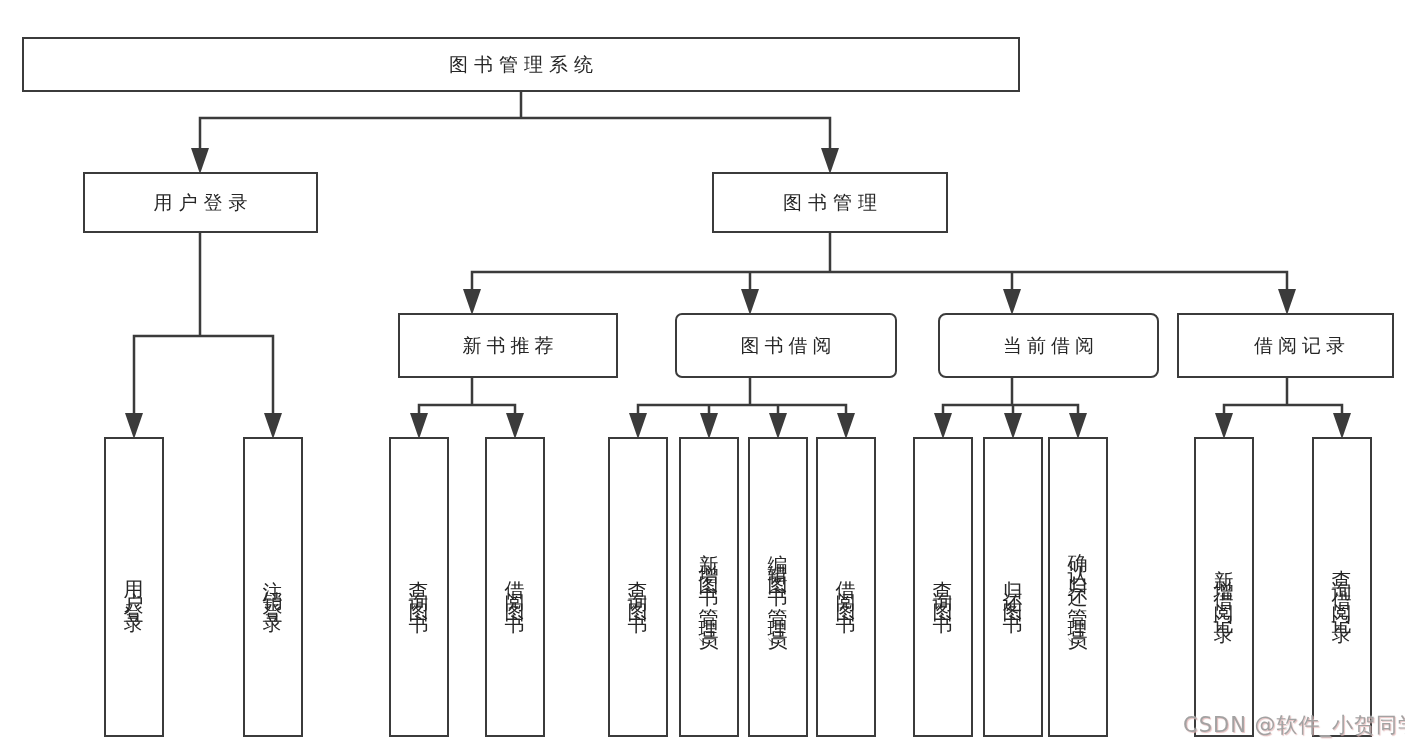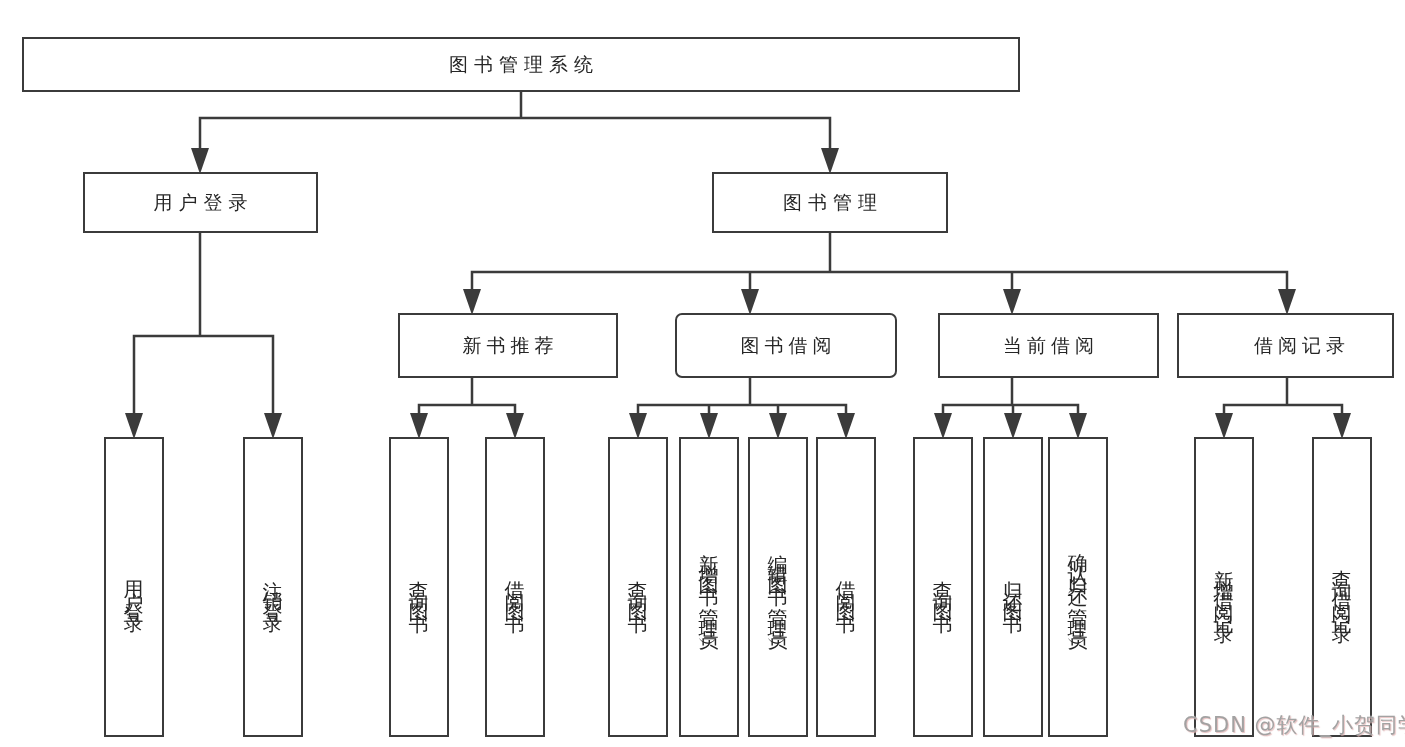--- a/index.html
+++ b/index.html
@@ -75,21 +75,21 @@
     </g>
   </svg>
 
   <div class="node hbox" style="left:22px;top:13px;width:998px;height:55px;margin-top:24px;">图书管理系统</div>
 
   <div class="node hbox" style="left:83px;top:172px;width:235px;height:61px;">用户登录</div>
   <div class="node hbox" style="left:712px;top:172px;width:236px;height:61px;">图书管理</div>
 
   <div class="node hbox small" style="left:362px;top:313px;width:220px;height:65px;">新书推荐</div>
   <div class="node hbox small" style="left:639px;top:313px;width:222px;height:65px;border-radius:7px;">图书借阅</div>
-  <div class="node hbox small" style="left:902px;top:313px;width:221px;height:65px;">当前借阅</div>
+  <div class="node hbox small" style="left:902px;top:313px;width:221px;height:65px;border-radius:8px;">当前借阅</div>
   <div class="node hbox small" style="left:1141px;top:313px;width:217px;height:65px;padding-left:28px;">借阅记录</div>
 
   <div class="node vbox" style="left:104px;top:437px;">
     <span>用户登录</span>
   </div>
   <div class="node vbox" style="left:243px;top:437px;">
     <span>注销登录</span>
   </div>
 
   <div class="node vbox" style="left:389px;top:437px;">

